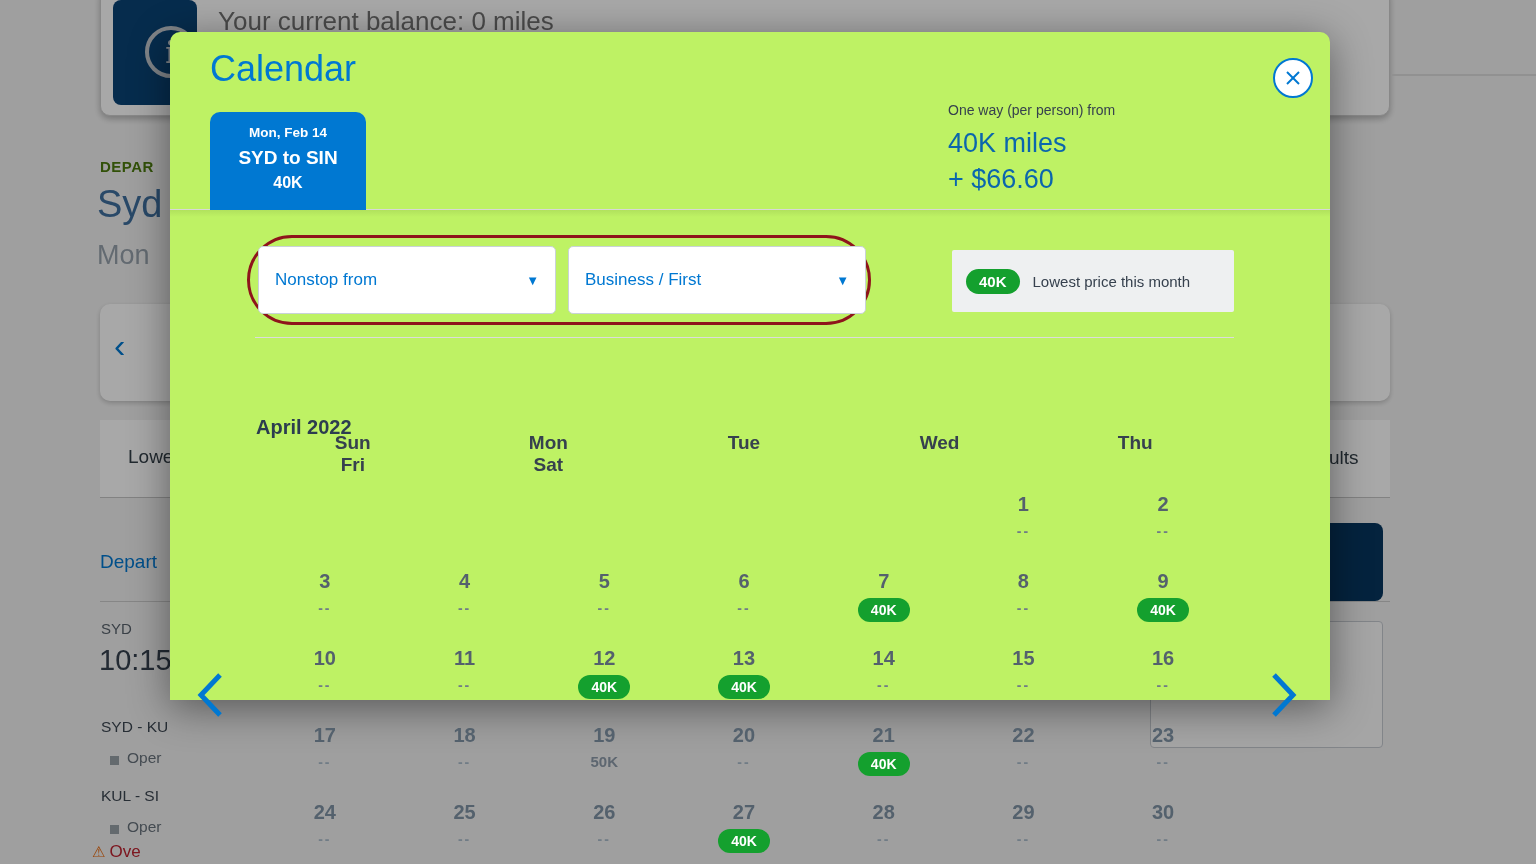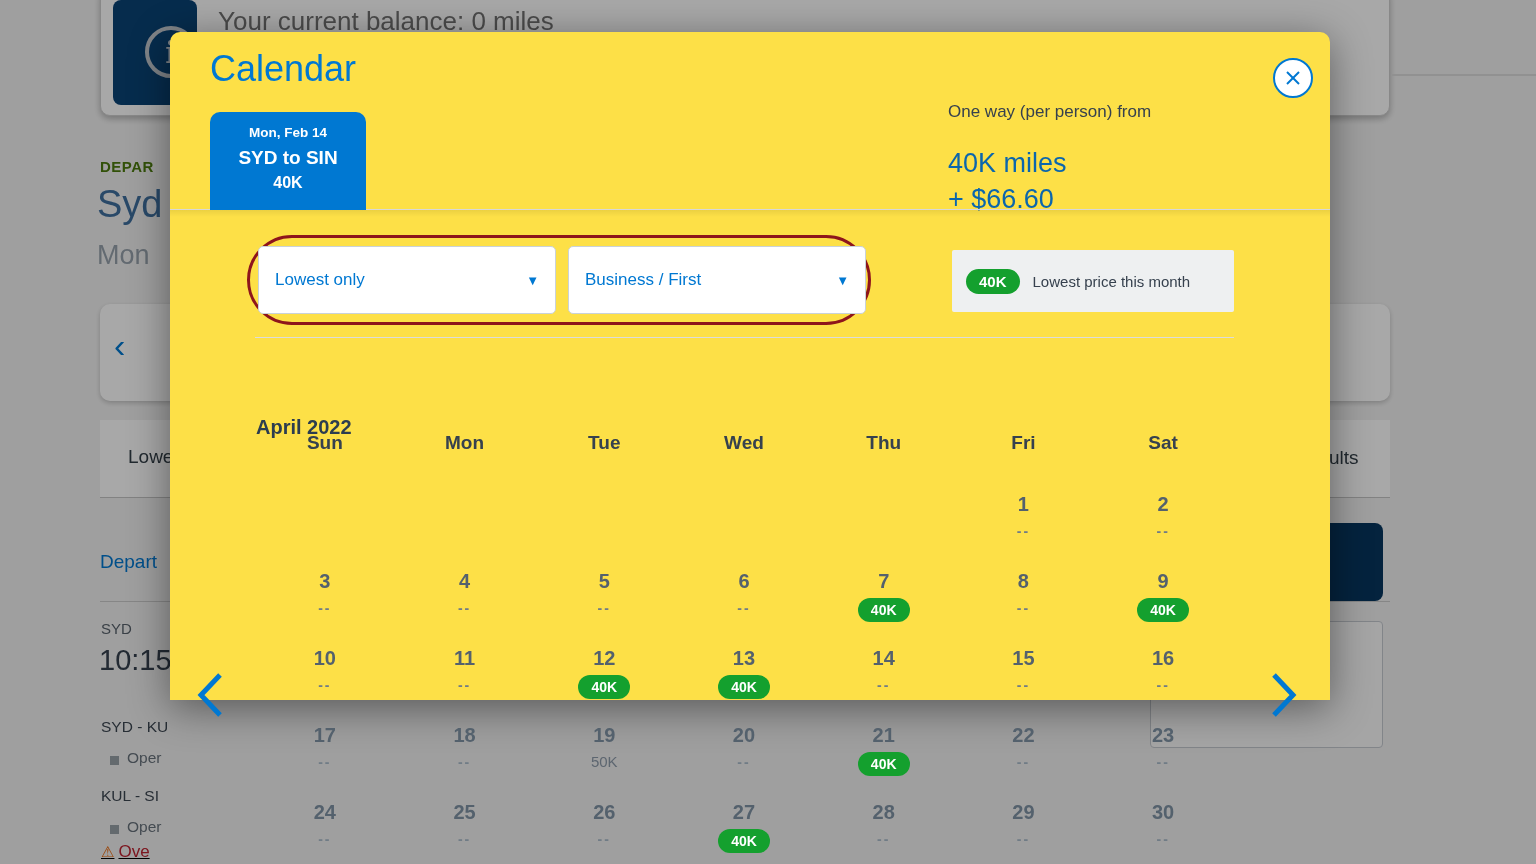--- a/index.html
+++ b/index.html
@@ -31,44 +31,44 @@
   .depart-link{ left:100px; top:551px; font-size:19px; color:#0078d2; }
   .bg-divider{ left:100px; top:601px; width:1290px; height:1px; background:#cccccc; }
   .origin-code{ left:101px; top:620px; font-size:15px; color:#58626c; }
   .depart-time{ left:99px; top:644px; font-size:29px; color:#36414e; }
   .seg1{ left:101px; top:718px; font-size:15.5px; color:#3c4651; }
   .seg-bullet{ width:9px; height:9px; background:#98a1a8; }
   .b1{ left:110px; top:756px; } .b2{ left:110px; top:825px; }
   .segnote1{ left:127px; top:749px; font-size:15.5px; color:#68727c; }
   .seg2{ left:101px; top:787px; font-size:15.5px; color:#3c4651; }
   .segnote2{ left:127px; top:818px; font-size:15.5px; color:#68727c; }
-  .warn-row{ left:101px; top:842px; font-size:17px;text-decoration:underline; }
+  .warn-row{ left:92px; top:842px; font-size:17px; }
   .warn-icon{ color:#e8680c; font-size:15px; margin-right:4px; }
   .warn-text{ color:#bd2331; }
   .navy-btn{ left:1240px; top:523px; width:143px; height:78px; background:#07365f; border-radius:8px; }
   .right-box{ left:1150px; top:621px; width:233px; height:127px; background:#fbfbfb;
     border:1px solid #c5cad0; border-radius:4px; }
   .tr-line{ left:1392px; top:74px; width:144px; height:2px; background:#dcdcdc; }
 
   .dim{ position:absolute; inset:0; background:rgba(0,0,0,.34); }
 
   
-  .modal{ position:absolute; left:170px; top:32px; width:1160px; height:668px; background:#fde047;
+  .modal{ position:absolute; left:170px; top:32px; width:1160px; height:668px; background:#bef264;
     border-radius:10px 10px 0 0; box-shadow:0 8px 40px rgba(0,0,0,.45); }
   .modal .abs{ position:absolute; }
   .modal-title{ left:40px; top:16px; font-size:36px; color:#0078d2; }
   .close-btn{ left:1103px; top:26px; width:40px; height:40px; border:2.5px solid #0078d2;
     border-radius:50%; display:flex; align-items:center; justify-content:center; cursor:pointer; background:#fff; }
   .tab{ left:40px; top:80px; width:156px; height:98px; background:#0078d2; border-radius:10px 10px 0 0;
     color:#fff; text-align:center; padding-top:13px; cursor:pointer; z-index:3; }
   .tab-date{ font-size:13.5px; font-weight:600; }
   .tab-route{ font-size:19px; font-weight:bold; margin-top:7px; }
   .tab-price{ font-size:16px; font-weight:bold; margin-top:5px; }
   .summary{ left:778px; top:70px; }
-  .summary-label{ font-size:17px; color:#36414e; margin-bottom:23px; }
+  .summary-label{ font-size:14px; color:#36414e; margin-bottom:7px; }
   .summary-miles,.summary-taxes{ font-size:27px; color:#0b66ad; line-height:36px; }
   .header-divider{ left:0; top:177px; width:100%; height:1px; background:#d8d8d8; z-index:2; }
   .header-shadow{ left:0; top:178px; width:100%; height:7px;
     background:linear-gradient(rgba(0,0,0,.07),rgba(0,0,0,0)); z-index:1; }
 
   .dropdown{ top:214px; width:298px; height:68px; border:1px solid #c9d2d8; border-radius:5px;
     background:#fff; display:flex; align-items:center; padding:0 16px; cursor:pointer; z-index:3; }
   .dd1{ left:88px; } .dd2{ left:398px; }
   .dd-value{ font-size:17px; color:#0078d2; flex:1; }
   .dd-caret{ font-size:13px; color:#0078d2; }
@@ -78,30 +78,30 @@
   .legend{ left:782px; top:218px; width:282px; height:62px; background:#eef0f1; border-radius:2px;
     display:flex; align-items:center; padding:0 14px; }
   .pill{ display:inline-block; background:#14a02e; color:#fff; font-weight:bold; font-size:14px;
     padding:4px 13px; border-radius:14px; }
   .legend .pill{ font-size:15px; }
   .legend-text{ font-size:15px; font-weight:400; color:#36414e; margin-left:13px; }
 
   .divider2{ left:85px; top:305px; width:979px; height:1px; background:#dcdcdc; }
   .month-title{ left:86px; top:348px; font-size:20px; font-weight:bold; color:#2c3d4f;margin-top:36px; }
 
-  .weekday-row{ left:85px; top:400px; width:978px; display:grid; grid-template-columns:repeat(7,1fr); }
+  .weekday-row{ left:85px; top:400px; width:978px; display:grid; grid-template-columns:repeat(5,1fr); }
   .wd{ text-align:center; font-size:19px; font-weight:bold; color:#36414e; }
 
   .day-grid{ left:85px; top:452px; width:978px; display:grid; grid-template-columns:repeat(7,1fr);
     grid-auto-rows:77px; }
   .cell{ text-align:center; padding-top:8px; cursor:pointer; }
   .cell.empty{ cursor:default; }
   .dnum{ font-size:20px; font-weight:600; color:#54616d; line-height:24px; }
   .dash{ font-size:14px; font-weight:bold; color:#707c86; letter-spacing:2px; margin-top:7px; }
-  .plain{ font-size:15px; font-weight:400; color:#5d6670; margin-top:6px; }
+  .plain{ font-size:15px; font-weight:700; color:#5d6670; margin-top:6px; }
   .cell .pill{ margin-top:5px; }
 
   .nav-chevron{ width:28px; height:46px; cursor:pointer; }
   .prev-nav{ left:26px; top:640px; } .next-nav{ left:1100px; top:640px; }
 </style>
 </head>
 <body>
 
 <div class="frame">
 
@@ -163,21 +163,21 @@
     <div class="abs summary">
       <div class="summary-label">One way (per person) from</div>
       <div class="summary-miles">40K miles</div>
       <div class="summary-taxes">+ $66.60</div>
     </div>
 
     <div class="abs header-divider"></div>
     <div class="abs header-shadow"></div>
 
     <div class="abs dropdown dd1">
-      <span class="dd-value">Lowest only</span>
+      <span class="dd-value">Nonstop from</span>
       <span class="dd-caret">▼</span>
     </div>
     <div class="abs dropdown dd2">
       <span class="dd-value">Business / First</span>
       <span class="dd-caret">▼</span>
     </div>
     <div class="abs red-ring"></div>
 
     <div class="abs legend">
       <span class="pill">40K</span>

